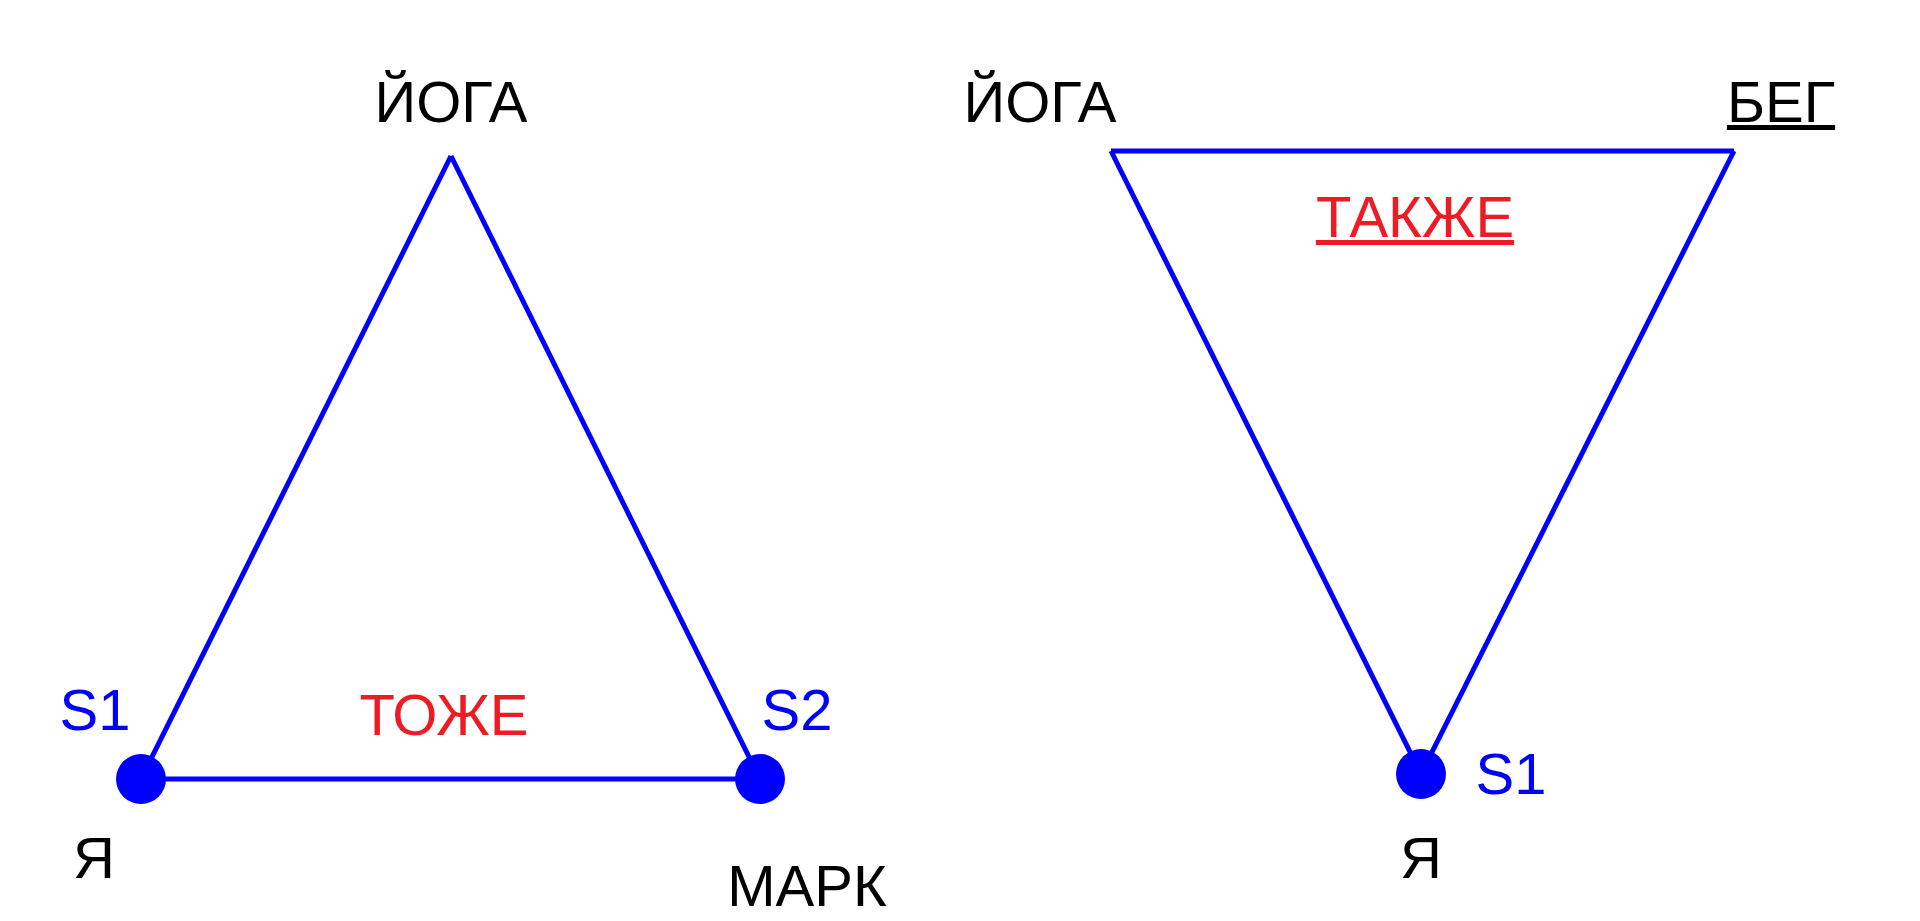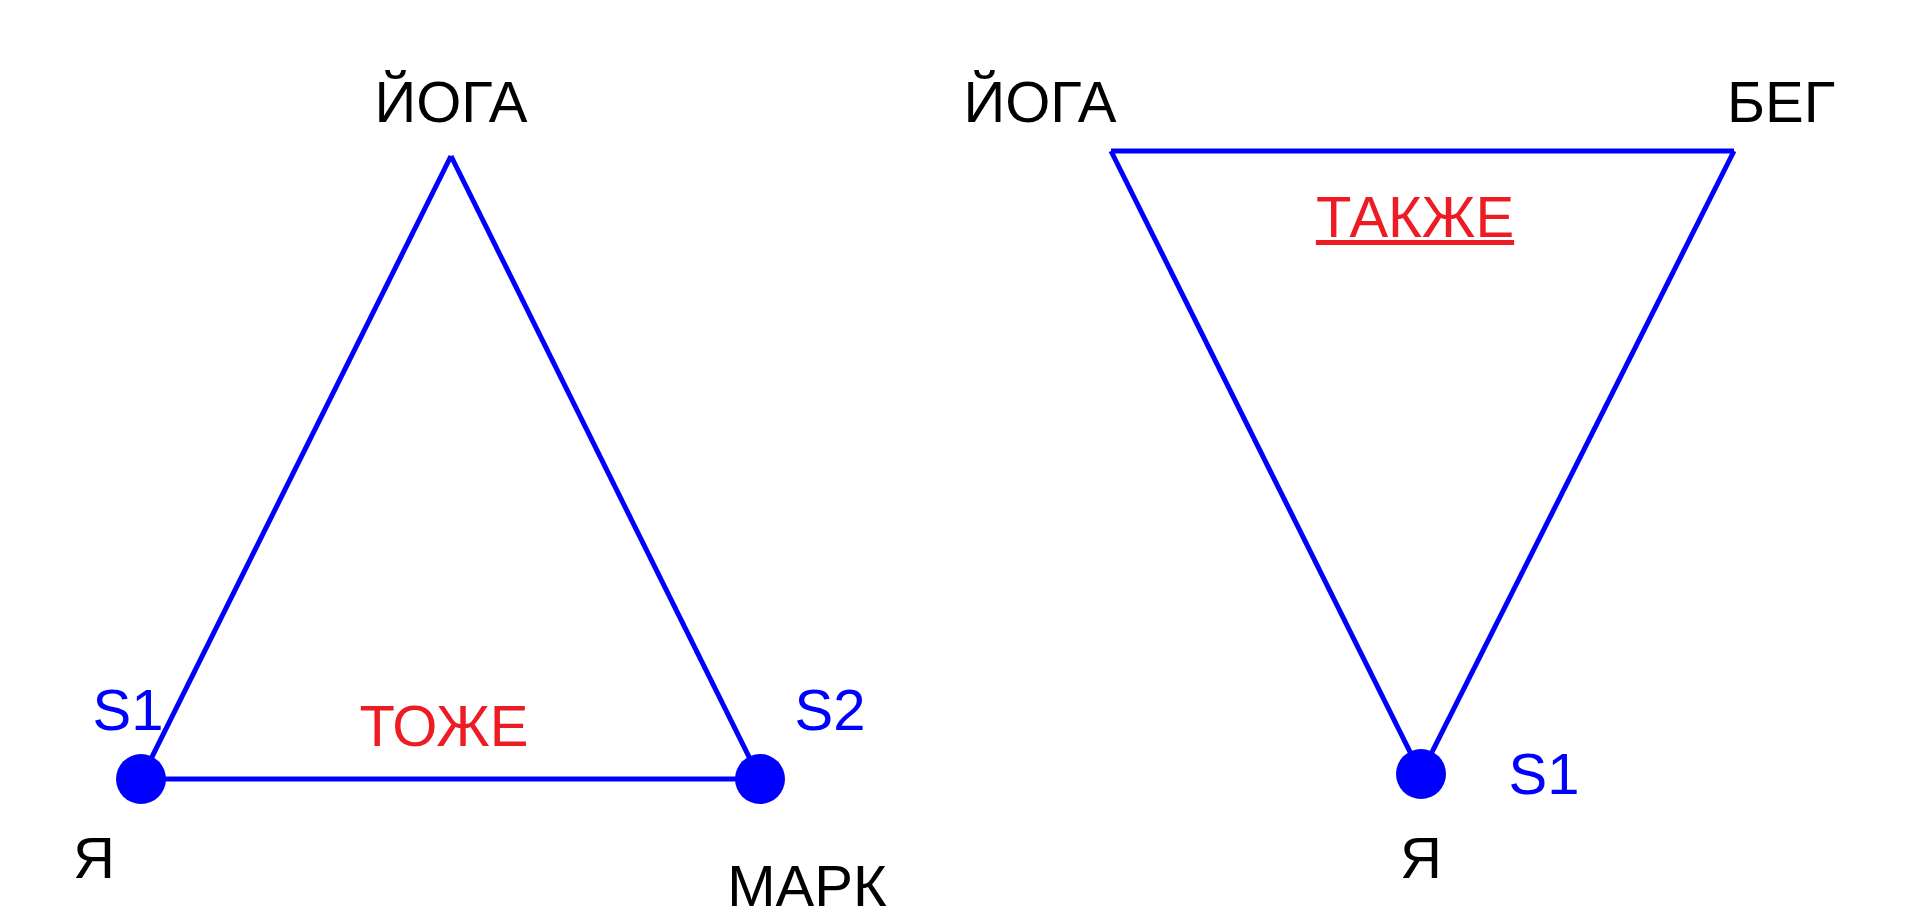--- a/index.html
+++ b/index.html
@@ -1,21 +1,21 @@
 <!DOCTYPE html>
 <html><head>
 <meta charset="utf-8">
 <style>
   html, body { margin:0; padding:0; background:#ffffff; }
   body { width:1920px; height:921px; overflow:hidden; position:relative; font-family:"Liberation Sans", sans-serif; }
   svg { position:absolute; left:0; top:0; }
   .lbl { position:absolute; font-size:58px; line-height:1; white-space:nowrap; transform:translate(-50%,-50%); }
   .black { color:#000000;margin-top:16px; }
   .red { color:#ed1c24; }
-  .blue { color:#0000ff;margin-left:33px; }
+  .blue { color:#0000ff; }
 </style>
 </head>
 <body>
 
 <svg width="1920" height="921">
 
   <g stroke="#0000ff" stroke-width="5" fill="none">
     <line x1="141" y1="779" x2="451" y2="156"></line>
     <line x1="451" y1="156" x2="760" y2="779"></line>
     <line x1="141" y1="779" x2="760" y2="779"></line>
@@ -25,23 +25,23 @@
 
   <g stroke="#0000ff" stroke-width="5" fill="none">
     <line x1="1111" y1="151" x2="1734" y2="151"></line>
     <line x1="1111" y1="151" x2="1421" y2="774"></line>
     <line x1="1734" y1="151" x2="1421" y2="774"></line>
   </g>
   <circle cx="1421" cy="774" r="25" fill="#0000ff"></circle>
 </svg>
 
 <div class="lbl black" style="left:451px; top:86px;">ЙОГА</div>
-<div class="lbl red" style="left:444px; top:715px;margin-top:11px;">ТОЖЕ</div>
+<div class="lbl red" style="left:444px; top:715px;">ТОЖЕ</div>
 <div class="lbl blue" style="left:95px; top:710px;">S1</div>
 <div class="lbl blue" style="left:797px; top:710px;text-align:center;">S2</div>
 <div class="lbl black" style="left:94px; top:842px;">Я</div>
 <div class="lbl black" style="left:807px; top:870px;">МАРК</div>
 
 <div class="lbl black" style="left:1040px; top:86px;">ЙОГА</div>
-<div class="lbl black" style="left:1781px; top:86px;">БЕГ</div>
+<div class="lbl black" style="left:1781px; top:86px;text-decoration:underline;">БЕГ</div>
 <div class="lbl red" style="left:1415px; top:217px;text-decoration:underline;">ТАКЖЕ</div>
 <div class="lbl blue" style="left:1511px; top:774px;">S1</div>
 <div class="lbl black" style="left:1421px; top:842px;">Я</div>
 
 </body></html>

